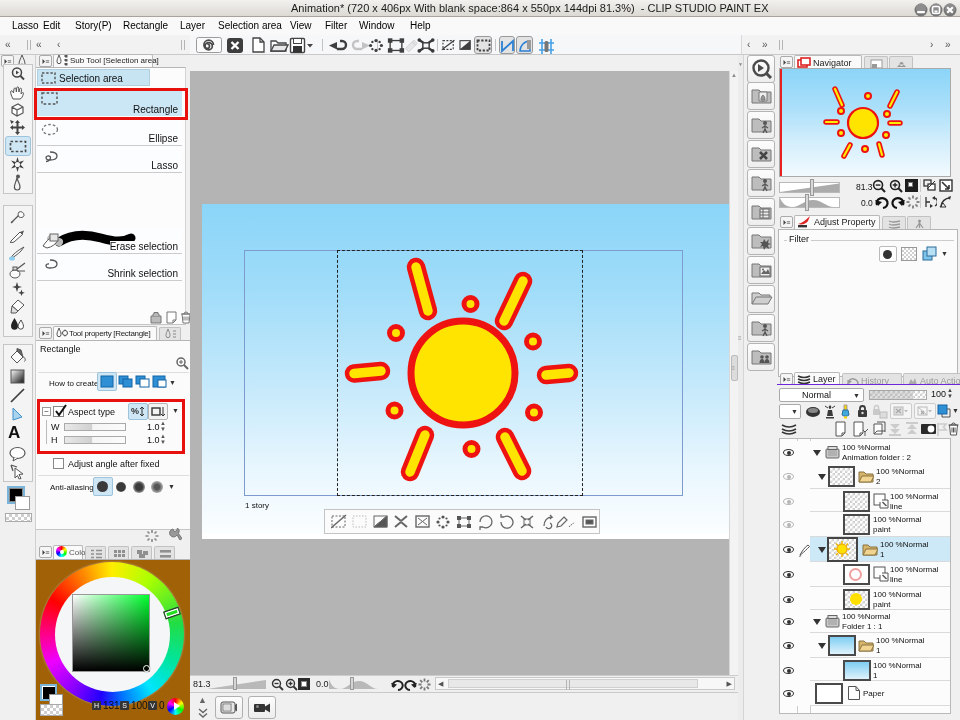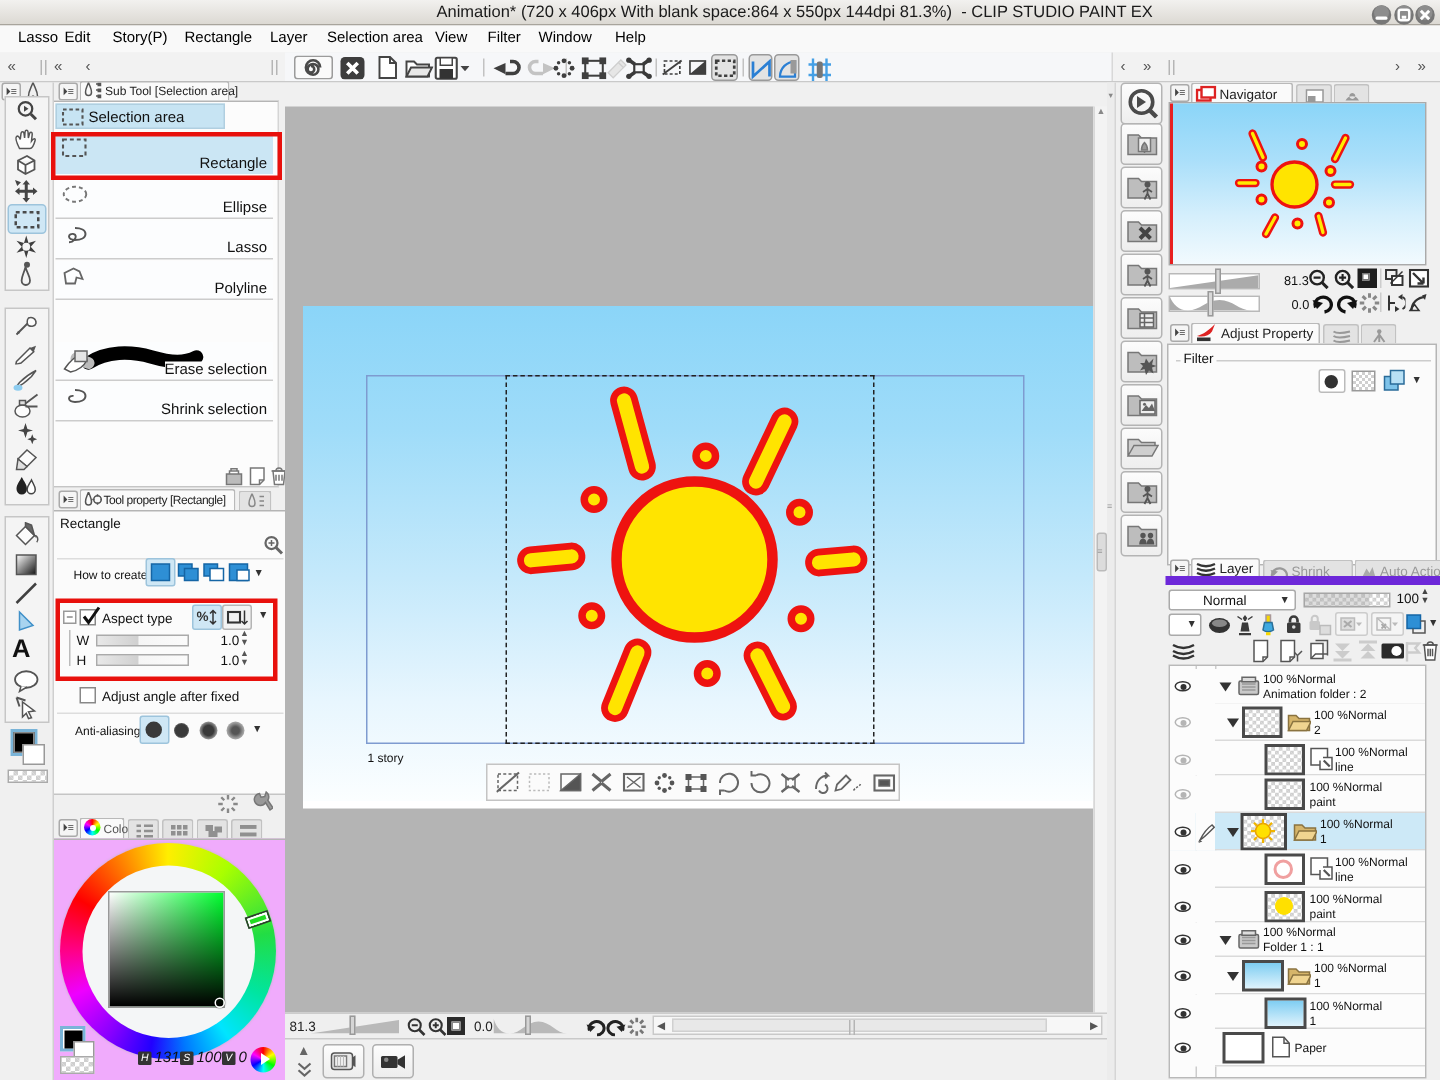--- a/index.html
+++ b/index.html
@@ -355,26 +355,20 @@
       <svg class="abs" style="left:4px;top:3px;" width="18" height="13" viewBox="0 0 18 13">
             <ellipse cx="9" cy="6.5" rx="7.5" ry="5" fill="none" stroke="#777" stroke-dasharray="2.6 2" stroke-width="1.3"></ellipse>
           </svg>
       <span class="abs" style="right:4px;bottom:1px;font-size:10px;color:#111;">Ellipse</span>
     </div>
     <div class="abs" style="left:1px;top:79px;width:145px;height:26px;background:#fcfdfe;border-bottom:1px solid #cccccc;">
       <svg class="abs" style="left:4px;top:3px;" width="18" height="14" viewBox="0 0 18 14">
             <path d="M9 2 C13 2 16 3.5 16 6 c0 2.5 -3 4 -7 4 -2.5 0 -4 -1 -4 -2.3 0 -1.2 1.5 -2 3 -1.7 1.8.3 2 2 .5 4 -.8 1 -2 1.5 -3.5 1.5" fill="none" stroke="#555" stroke-width="1.3"></path>
           </svg>
       <span class="abs" style="right:4px;bottom:1px;font-size:10px;color:#111;">Lasso</span>
-    </div>
-    <div class="abs" style="left:1px;top:106px;width:145px;height:26px;background:#fcfdfe;border-bottom:1px solid #cccccc;">
-      <svg class="abs" style="left:4px;top:3px;" width="18" height="14" viewBox="0 0 18 14">
-            <path d="M3 12 L2 5 L8 2 L12 4 L14 9 L10 8 L9 12 z" fill="none" stroke="#666" stroke-width="1.2"></path>
-          </svg>
-      <span class="abs" style="right:4px;bottom:1px;font-size:10px;color:#111;">Polyline</span>
     </div>
     <div class="abs" style="left:1px;top:160px;width:145px;height:26px;background:#fcfdfe;border-bottom:1px solid #cccccc;">
       <svg class="abs" style="left:2px;top:1px;" width="120" height="23" viewBox="0 0 120 23">
             <path d="M20 13 C32 5 48 5 62 9 C76 13 84 13 92 9" fill="none" stroke="#000" stroke-width="9" stroke-linecap="round"></path>
             <path d="M20 13 l-8 -3" stroke="#bbb" stroke-width="8" stroke-linecap="round"></path>
             <path d="M4 17 C8 11 12 8 16 7 l3 4 c-2 4 -6 7 -11 8z" fill="#fff" stroke="#555"></path>
             <rect x="11" y="5" width="8" height="7" fill="#e5e5e5" stroke="#666"></rect>
           </svg>
       <span class="abs" style="right:4px;bottom:1px;font-size:10px;color:#111;background:#fcfcfc;">Erase selection</span>
     </div>
@@ -519,21 +513,21 @@
         </svg>
       </div>
   <div class="ptab2" style="left:118px;top:491px;width:21px;">
         <svg style="position:absolute;left:4px;top:2px;" width="13" height="10" viewBox="0 0 13 10">
           <g fill="#909090">
             <rect x="1" y="1" width="11" height="2.6"></rect>
             <rect x="1" y="6" width="11" height="2.6"></rect>
           </g>
         </svg>
       </div>
-  <div class="abs" style="left:0px;top:504px;width:155px;height:161px;background:#f0abfc;border-top:1px solid #b5b5b5;font-style:italic;">
+  <div class="abs" style="left:0px;top:504px;width:155px;height:161px;background:#a16207;border-top:1px solid #b5b5b5;">
     <span class="abs" style="left:4px;top:2px;width:144px;height:144px;border-radius:50%;background:conic-gradient(from 0deg,#ffee00,#aaff00 35deg,#22dd44 80deg,#00e5a0 115deg,#00e5ff 145deg,#0077ff 170deg,#2200ff 190deg,#8800ff 215deg,#ee00ff 245deg,#ff0088 270deg,#ff0000 300deg,#ff7700 330deg,#ffee00 360deg);box-shadow:0 0 2px #bbb;"></span>
     <span class="abs" style="left:18.5px;top:16.5px;width:115px;height:115px;border-radius:50%;background:#f4f6f7;"></span>
     <span class="abs" style="left:36px;top:34px;width:78px;height:78px;background:linear-gradient(to bottom,rgba(0,0,0,0) 0%,#000 100%),linear-gradient(to right,#fff,#00ff2f);border:1px solid #999;"></span>
     <span class="abs" style="left:107px;top:105px;width:7px;height:7px;border-radius:50%;border:1.5px solid #fff;box-shadow:0 0 1px #000, inset 0 0 1px #000;"></span>
     <span class="abs" style="left:128px;top:49px;width:16px;height:8px;border:1.5px solid #333;background:#2d2;box-shadow:inset 0 0 0 1.5px #fff;transform:rotate(-19deg);"></span>
     <span class="abs" style="left:4px;top:124px;width:17px;height:17px;border:2px solid #7ab4d8;background:#fff;"></span>
     <span class="abs" style="left:6.5px;top:126.5px;width:12px;height:12px;background:#000;"></span>
     <span class="abs" style="left:13px;top:134px;width:14px;height:14px;background:#fff;border:1px solid #999;"></span>
     <span class="abs chk" style="left:4px;top:144px;width:23px;height:12px;border:1px solid #aaa;"></span>
     <span class="abs" style="left:56px;top:141px;width:9px;height:9px;background:#333;color:#fff;font-size:7px;text-align:center;line-height:9px;border-radius:1px;">H</span>
@@ -925,29 +919,29 @@
   <div class="ptab" style="left:17px;top:317px;width:46px;height:13px;"></div>
   <svg class="abs" style="left:20px;top:319px;" width="14" height="11" viewBox="0 0 14 11">
         <path d="M1 2 q6 3 12 0 M1 5 q6 3 12 0 M1 8 q6 3 12 0" fill="none" stroke="#333" stroke-width="1.5"></path>
       </svg>
   <span class="abs" style="left:36px;top:319px;font-size:9px;color:#222;">Layer</span>
   <div class="ptab2" style="left:65px;top:318px;width:60px;">
         <svg style="position:absolute;left:3px;top:2px;" width="13" height="10" viewBox="0 0 13 10">
           <path d="M2 8 a5 4.5 0 1 1 2 3" fill="none" stroke="#999" stroke-width="1.5"></path>
           <path d="M1 4 l2 4 3-3z" fill="#999"></path>
         </svg>
-        <span style="position:absolute;left:18px;top:2px;font-size:9px;color:#999;">Shrink</span>
+        <span style="position:absolute;left:18px;top:2px;font-size:9px;color:#999;">History</span>
       </div>
   <div class="ptab2" style="left:126px;top:318px;width:68px;">
         <svg style="position:absolute;left:3px;top:3px;" width="12" height="9" viewBox="0 0 12 9">
           <path d="M1 8 L4 2 l2 3 2-4 2 7z" fill="#aaa"></path>
         </svg>
         <span style="position:absolute;left:16px;top:2px;font-size:9px;color:#999;">Auto Action</span>
       </div>
-  <div class="abs" style="left:0px;top:329px;width:183px;height:336px;background:#f0f0f0;border-top:6px solid #6d28d9;">
+  <div class="abs" style="left:0px;top:329px;width:183px;height:336px;background:#f0f0f0;border-top:1px solid #6d28d9;">
     <div class="abs" style="left:2px;top:3px;width:85px;height:14px;background:#fff;border:1px solid #aaa;border-radius:2px;">
       <span class="abs" style="left:22px;top:1px;font-size:9px;color:#111;">Normal</span>
       <span class="abs" style="right:3px;top:3px;font-size:7px;color:#333;">▼</span>
     </div>
     <span class="abs chk" style="left:92px;top:5px;width:58px;height:10px;border:1px solid #aaa;background-size:5px 5px;background-position:0 0,2.5px 2.5px;"></span>
     <span class="abs" style="left:92px;top:5px;width:44px;height:10px;background:rgba(160,160,160,.35);"></span>
     <span class="abs t9" style="left:154px;top:4px;">100</span>
     <span class="abs" style="left:170px;top:2px;font-size:6px;color:#444;">▲<br>▼</span>
     <div class="abs" style="left:2px;top:19px;width:22px;height:15px;background:#fff;border:1px solid #aaa;border-radius:2px;">
           <span class="abs" style="right:2px;top:3px;font-size:7px;color:#333;">▼</span>

